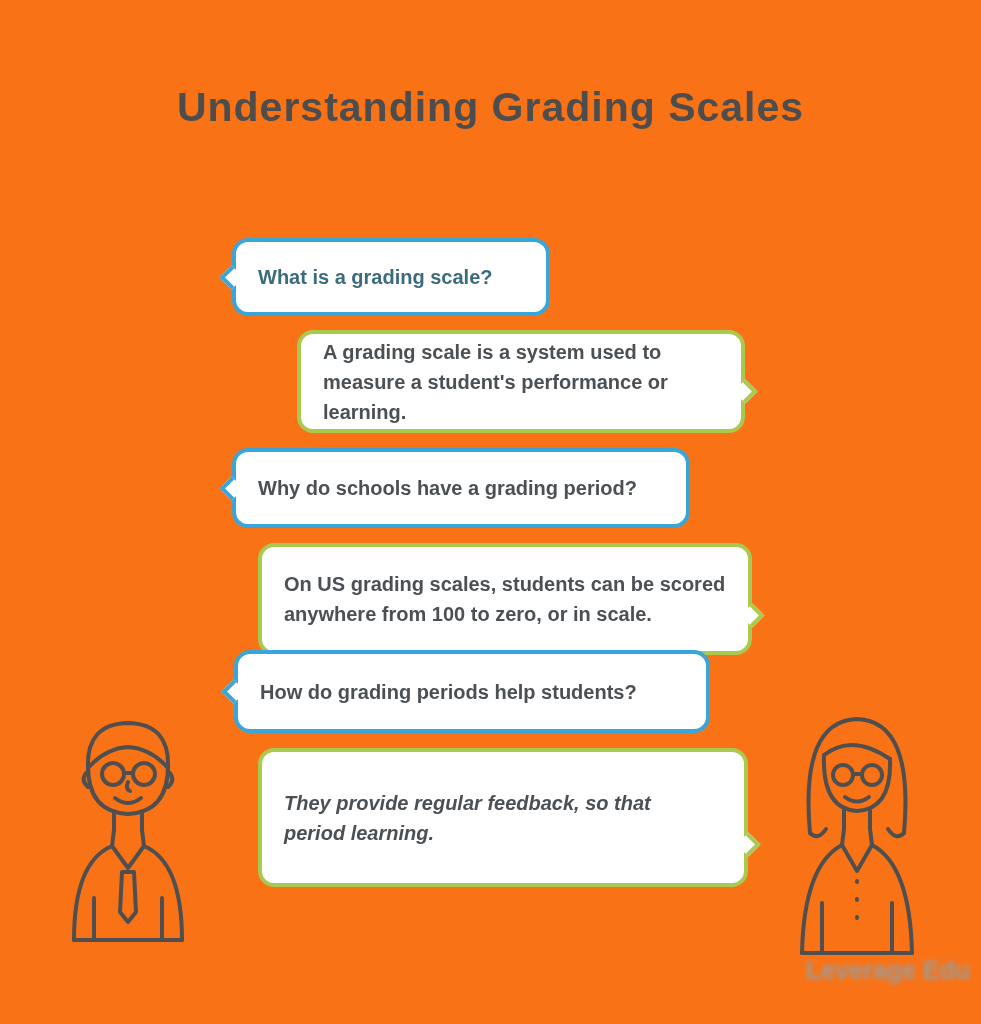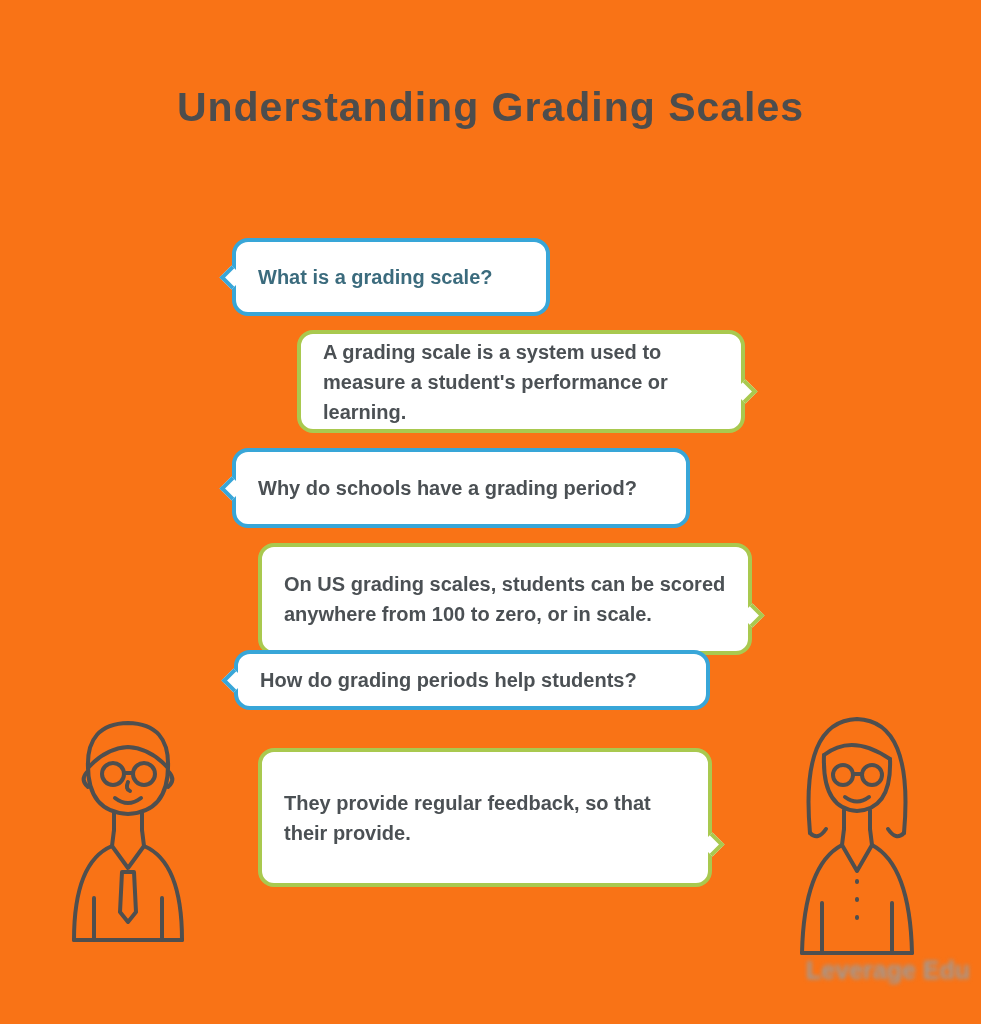--- a/index.html
+++ b/index.html
@@ -20,22 +20,22 @@
   .tail { position:absolute; width:17px; height:17px; background:#fff; }
   .tail.left  { left:-13px;  transform:rotate(45deg);
                 border-left:4px solid #38a6d8; border-bottom:4px solid #38a6d8; }
   .tail.right { right:-13px; transform:rotate(45deg);
                 border-right:4px solid #a9c94f; border-top:4px solid #a9c94f; }
 
   #bubble1 { left:232px; top:238px; width:318px; height:78px; color:#3b6b7d; }
   #bubble2 { left:297px; top:330px; width:448px; height:103px; }
   #bubble3 { left:232px; top:448px; width:458px; height:80px; }
   #bubble4 { left:258px; top:543px; width:494px; height:112px; }
-  #bubble5 { left:234px; top:650px; width:476px; height:60px; }
-  #bubble6 { left:258px; top:748px; width:454px; height:139px; }
+  #bubble5 { left:234px; top:650px; width:476px; height:83px; }
+  #bubble6 { left:258px; top:748px; width:490px; height:139px;font-style:italic; }
 
   .avatar { position:absolute; }
   #man-avatar   { left:58px;  top:710px; }
   #woman-avatar { left:782px; top:703px; }
   .avatar svg { stroke:#4f4f4f; stroke-width:4; fill:none;
                 stroke-linecap:round; stroke-linejoin:round; }
 
   .watermark { position:absolute; left:760px; top:956px; width:210px;
                font-size:25px; font-weight:bold; color:#9b9b9b;
                filter:blur(2.2px); text-align:right; white-space:nowrap; }
@@ -70,21 +70,21 @@
   </div>
 
   <div class="bubble blue" id="bubble5">
     <div class="tail left"></div>
     <div>How do grading periods help students?</div>
   </div>
 
   <div class="bubble green" id="bubble6">
     <div class="tail right" style="top:64%;"></div>
     <div>They provide regular feedback, so that</div>
-    <div>their provide.</div>
+    <div>period learning.</div>
   </div>
 
   <div class="avatar" id="man-avatar">
     <svg width="140" height="232" viewBox="0 0 140 232">
 
       <path d="M30,58 Q28,14 70,13 Q112,14 110,58 Q92,38 70,37 Q48,38 30,58"></path>
 
       <path d="M30,56 Q30,102 70,104 Q110,102 110,56"></path>
 
       <path d="M29,62 q-7,8 1,15"></path>

